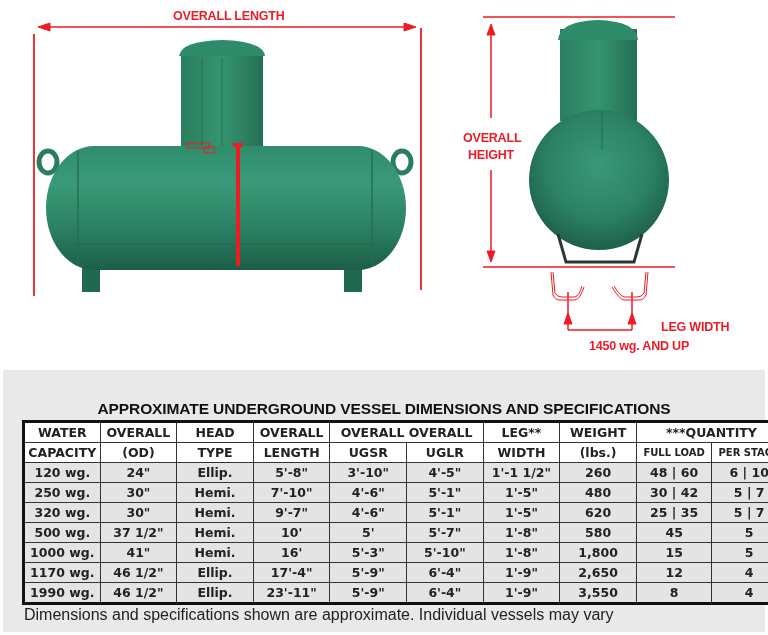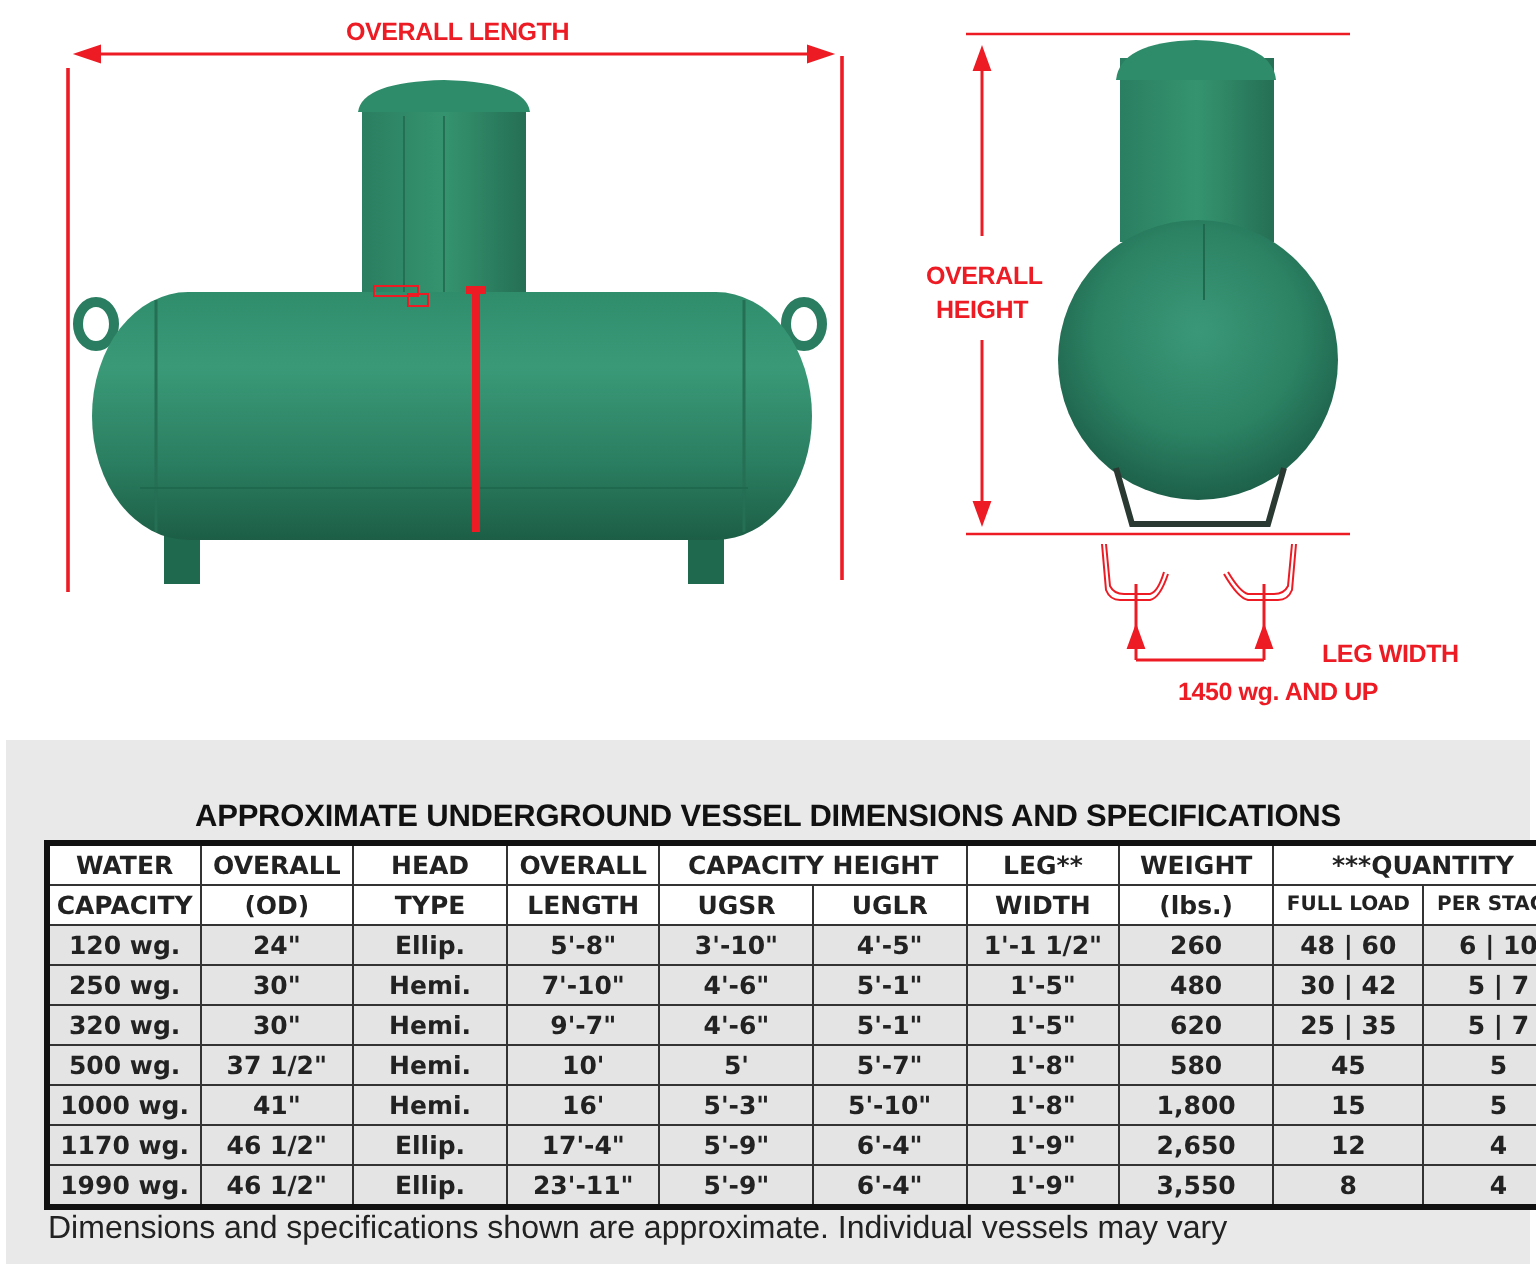--- a/index.html
+++ b/index.html
@@ -123,21 +123,21 @@
       <col style="width:71px">
     <col style="width:70px">
       <col style="width:70px">
   </colgroup>
   <tbody>
       <tr class="hdr">
     <td>WATER</td>
     <td>OVERALL</td>
     <td>HEAD</td>
     <td>OVERALL</td>
-    <td colspan="2">CAPACITY HEIGHT</td>
+    <td colspan="2">OVERALL OVERALL</td>
     <td>LEG**</td>
     <td>WEIGHT</td>
     <td colspan="2">***QUANTITY</td>
   </tr>
   <tr class="hdr">
     <td>CAPACITY</td>
     <td>(OD)</td>
     <td>TYPE</td>
     <td>LENGTH</td>
     <td>UGSR</td>

